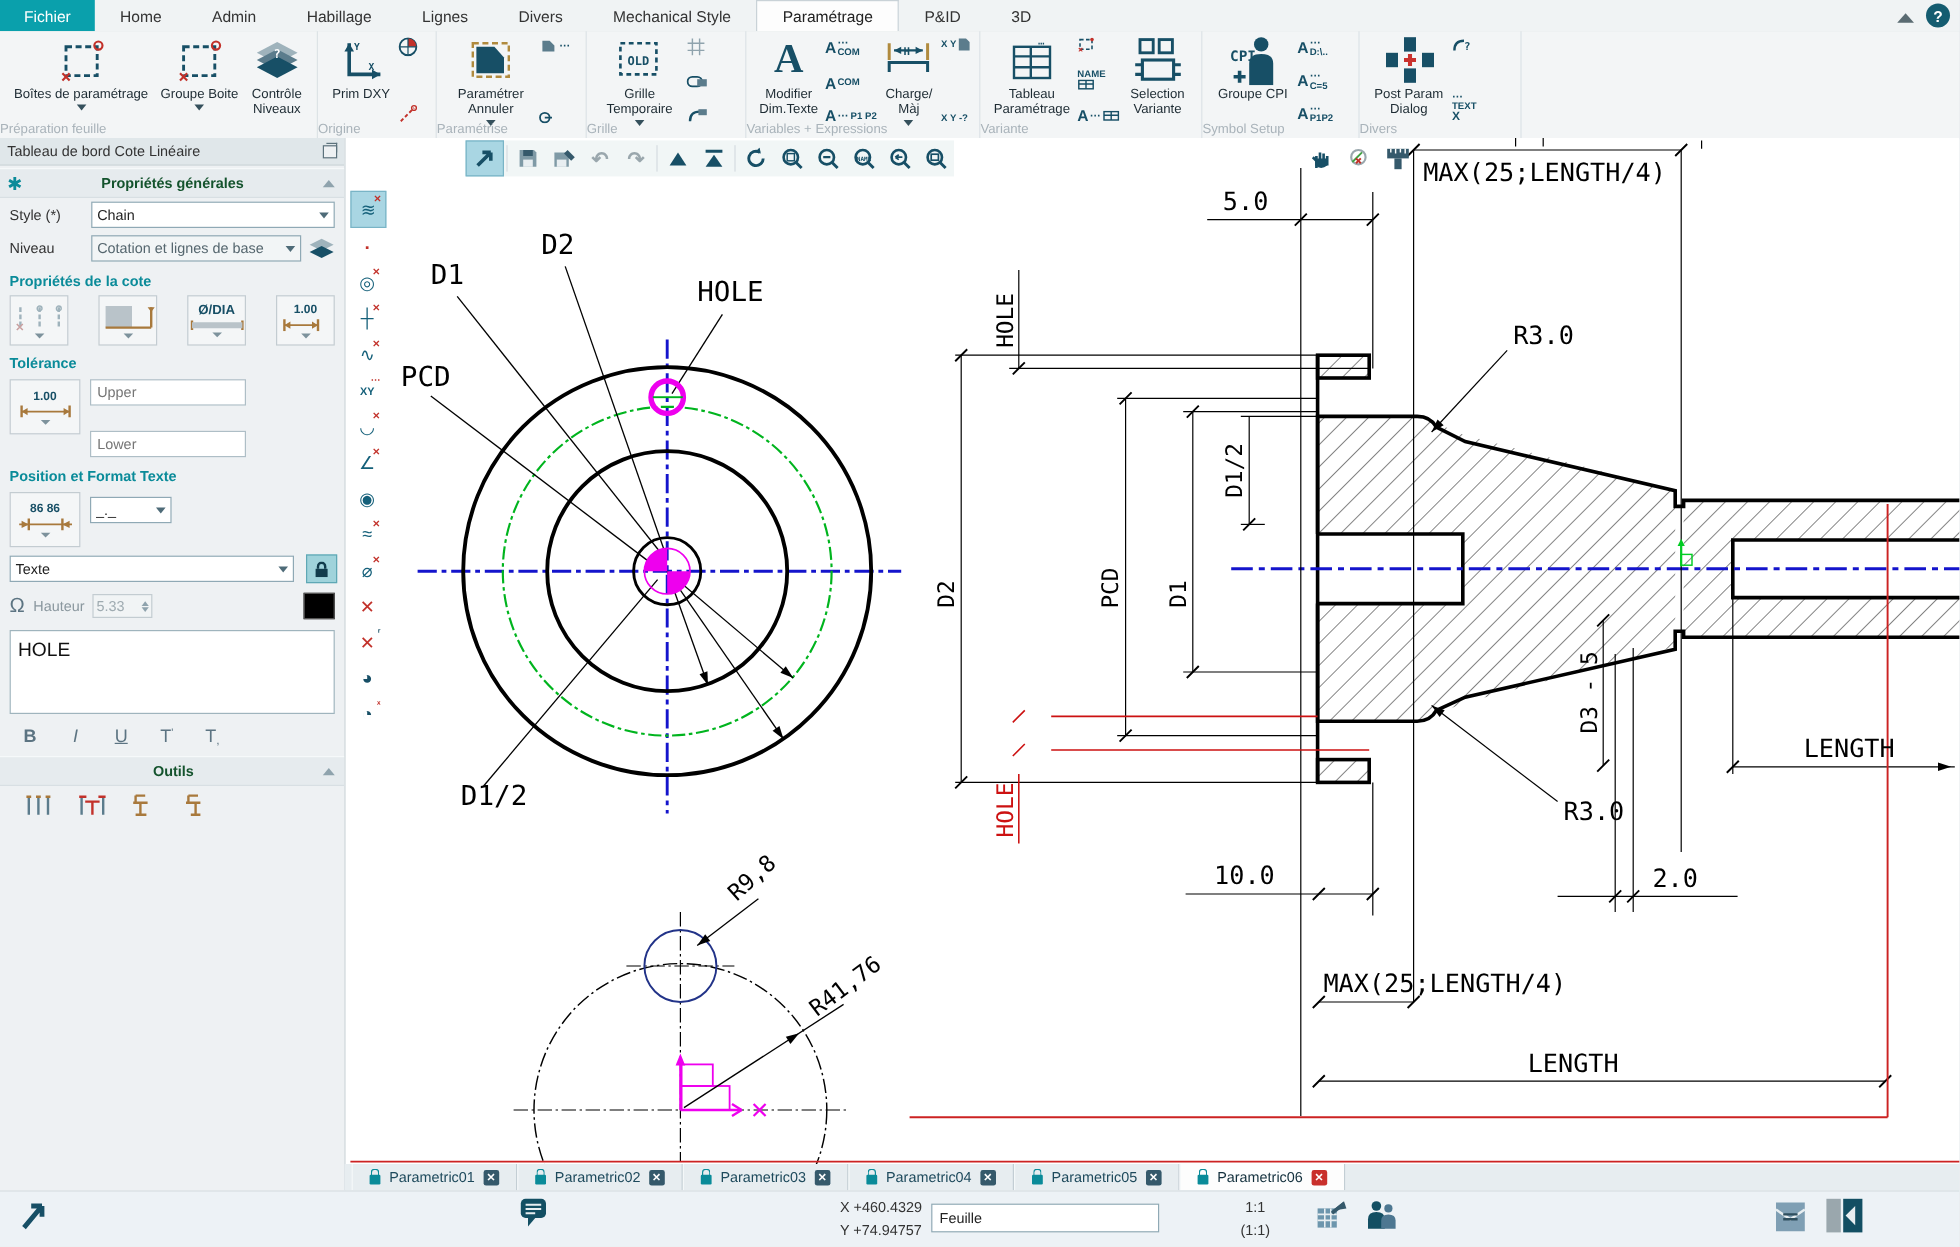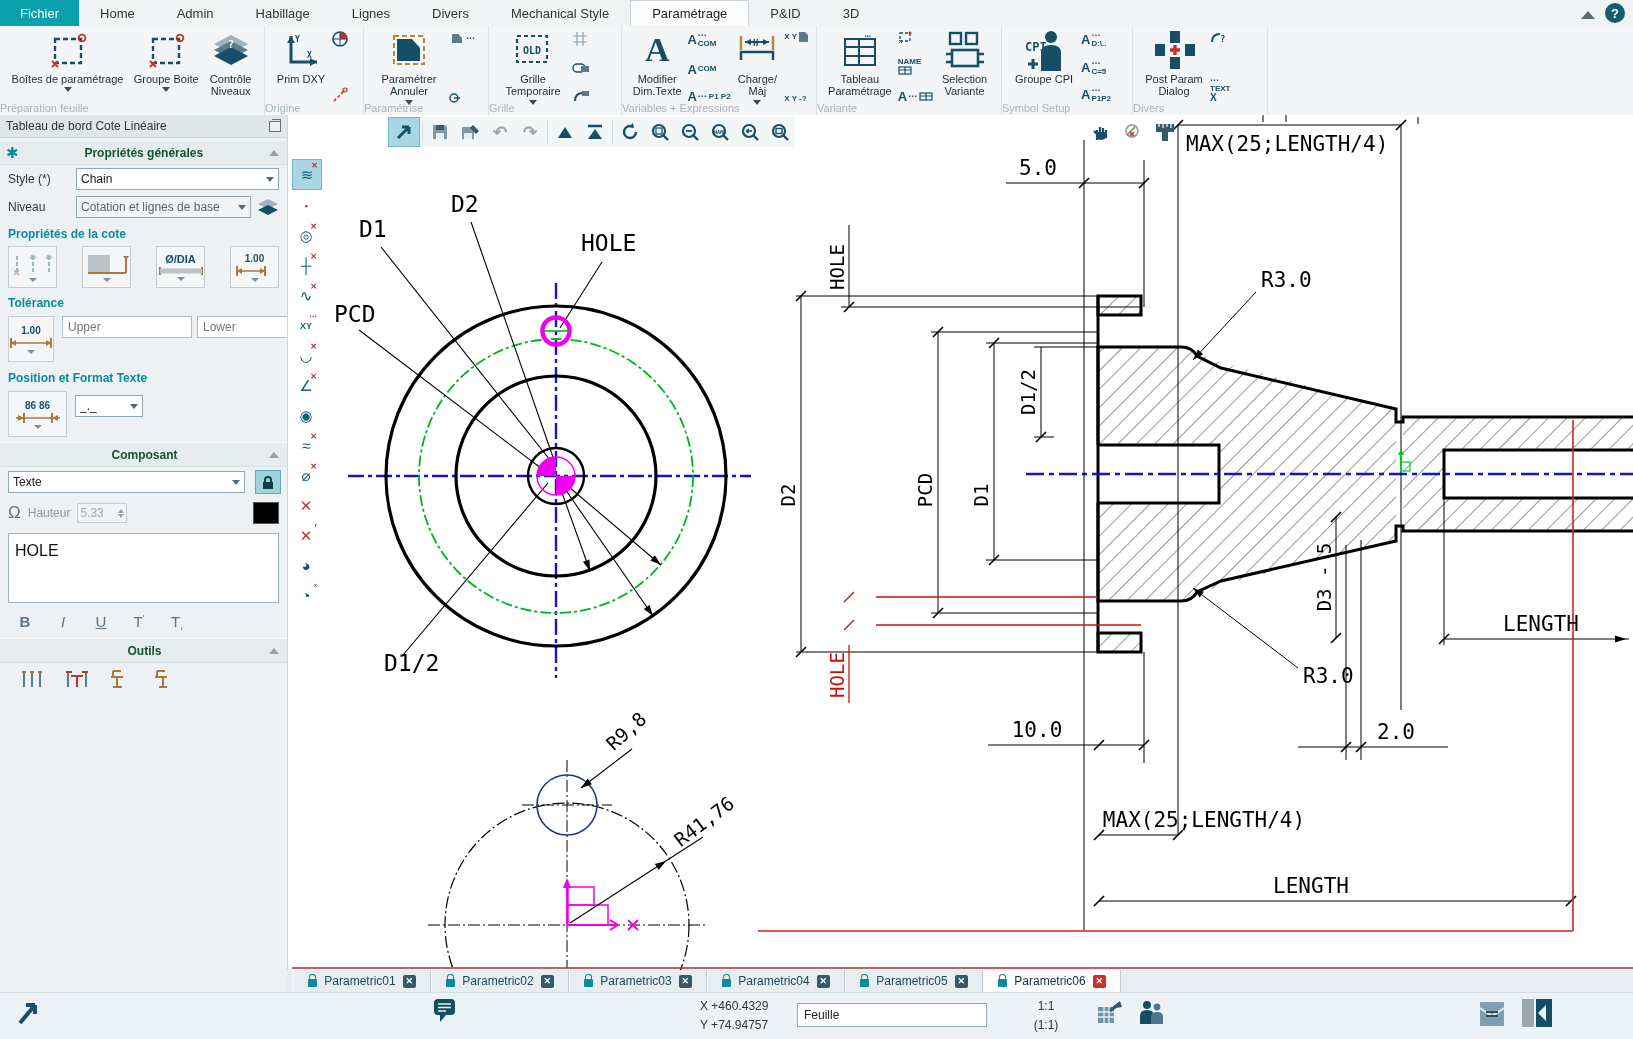--- a/index.html
+++ b/index.html
@@ -62,21 +62,21 @@
              border-top:5px solid #4e6b78;margin-left:3px;}
   .combo.dis{color:#55666e;background:#f2f5f6;}
   .iconbtn{background:#f4f6f7;border:1px solid #c3ccd1;display:flex;flex-direction:column;
            align-items:center;justify-content:center;position:relative;}
   .cotebtns{display:flex;gap:25px;padding:2px 8px;}
   .cotebtns .iconbtn{width:57px;height:40px;}
   .ddm{width:0;height:0;border-left:4px solid transparent;border-right:4px solid transparent;
        border-top:4px solid #7d929c;margin-top:2px;}
   .dimglyph{color:#a8793c;font-size:10px;letter-spacing:0;font-weight:bold;white-space:nowrap;}
   .tolrow{display:flex;padding:3px 8px;gap:8px;align-items:flex-start;}
-  .tolinputs{display:flex;flex-direction:row;gap:5px;}
+  .tolinputs{display:flex;flex-direction:column;gap:21px;}
   .tolinputs input{width:118px;height:18px;border:1px solid #aebec6;background:#fff;
                    font-size:12px;color:#98a6ad;padding:1px 5px;font-family:"Liberation Sans",sans-serif;}
   .posrow{display:flex;padding:3px 8px;gap:8px;align-items:flex-start;}
   .lockbtn{width:24px;height:22px;background:#9fd3db;border:1px solid #5fa8b5;display:flex;
            align-items:center;justify-content:center;margin-left:4px;}
   .hauteurrow{display:flex;align-items:center;padding:5px 8px;gap:7px;}
   .spin{width:44px;height:18px;border:1px solid #c3ccd1;background:#f1f4f5;color:#9fabb1;
         display:flex;align-items:center;padding:0 2px;justify-content:space-between;font-size:12px;}
   .spin .ar{display:flex;flex-direction:column;gap:1px;}
   .spin .ar i{width:0;height:0;border-left:3px solid transparent;border-right:3px solid transparent;}
@@ -121,21 +121,21 @@
             text-align:center;font-weight:bold;border-radius:2px;}
   .sheettab.active .closebox{background:#c9302c;}
   .padlock{width:9px;height:8px;background:#0a8b99;position:relative;margin-top:3px;border-radius:1px;}
   .padlock:before{content:"";position:absolute;left:1px;top:-5px;width:5px;height:5px;
                   border:1.5px solid #0a8b99;border-bottom:none;border-radius:3px 3px 0 0;}
 
   
   #statusbar{position:absolute;left:0;top:992px;width:100%;height:47px;background:#edf2f6;
              border-top:1px solid #d7dee2;font-size:12px;color:#333;}
   #coords{position:absolute;left:700px;top:4px;width:86px;text-align:left;line-height:19px;}
-  #sheetfield{position:absolute;left:797px;top:10px;width:176px;height:22px;border:1px solid #8fa9b5;
+  #sheetfield{position:absolute;left:776px;top:10px;width:176px;height:22px;border:1px solid #8fa9b5;
               background:#fff;font-size:12px;padding:0 6px;font-family:"Liberation Sans",sans-serif;color:#222;}
   #scalebox{position:absolute;left:1016px;top:4px;width:60px;text-align:center;line-height:19px;}
 
   .sb-ic{position:absolute;top:8px;}
   text{font-family:"DejaVu Sans Mono","Liberation Mono",monospace;}
 </style>
 </head>
 <body>
 
 <div id="app">
@@ -549,25 +549,20 @@
             <path d="M10 7 l-6 -3 v6 Z M38 7 l6 -3 v6 Z" fill="#a8793c"></path>
           </svg>
         <span class="ddm"></span>
       </div>
       <div class="combo" style="flex:0 0 58px;height:20px;margin-top:4px">
         <span class="cv">_._</span>
         <span class="dd"></span>
       </div>
     </div>
 
-    <div class="sechdr">
-      <span style="width:20px"></span>
-      <span class="cap">Composant</span>
-      <span class="coll"></span>
-    </div>
     <div class="prow" style="padding-right:6px">
       <div class="combo">
         <span class="cv">Texte</span>
         <span class="dd"></span>
       </div>
       <div class="lockbtn">
         <svg class="ic" width="12" height="13">
             <rect x="1" y="6" width="10" height="7" fill="#113c4c"></rect>
             <path d="M3 6 V4 a3 3 0 0 1 6 0 v2" fill="none" stroke="#113c4c" stroke-width="2"></path>
           </svg>

